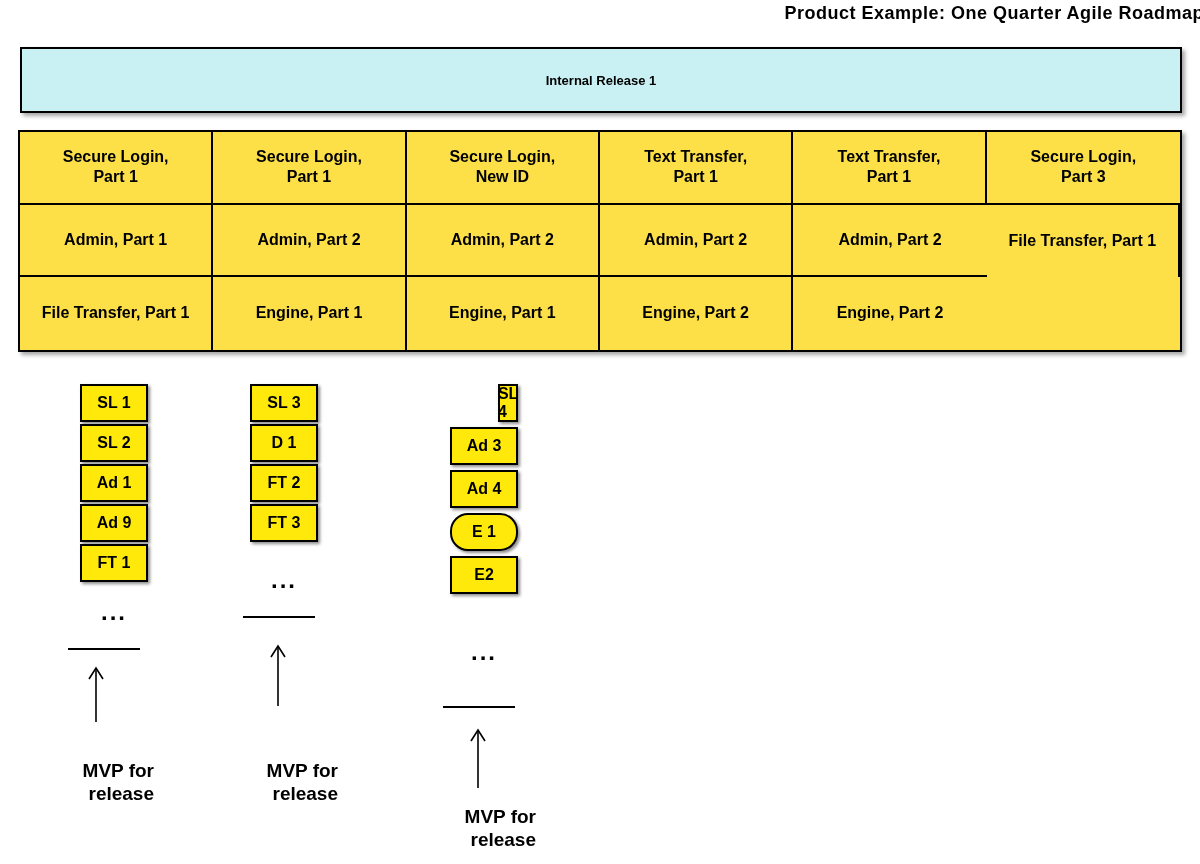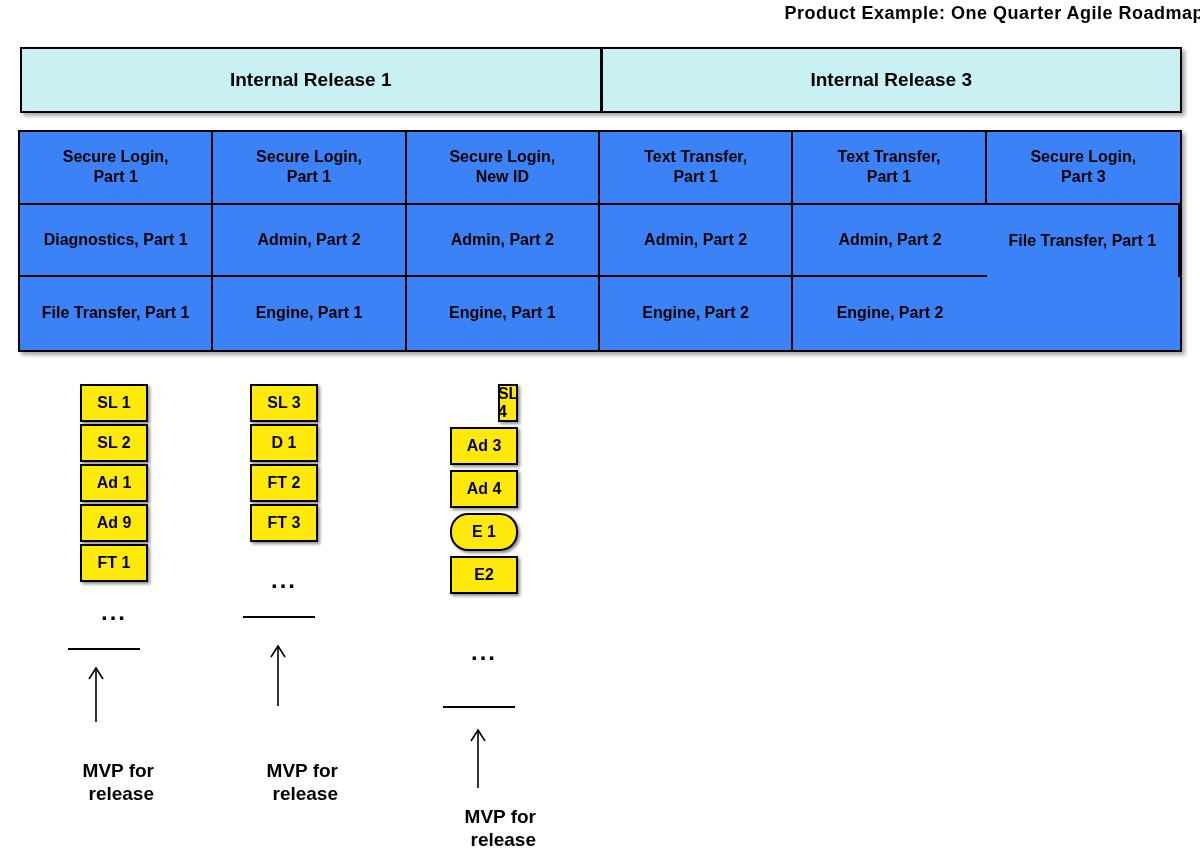--- a/index.html
+++ b/index.html
@@ -13,27 +13,27 @@
     text-align: right; font-size: 18px; letter-spacing: 0.5px;
   }
   
   .releases {
     position: absolute; left: 20px; top: 47px; width: 1162px; height: 66px;
     display: flex; background: #c9f1f3; border: 2px solid #000;
     box-shadow: 3px 3px 4px rgba(0,0,0,0.35);
   }
   .release {
     flex: 1; display: flex; align-items: center; justify-content: center;
-    font-size: 19px; border-right: 3px solid #000;
+    font-size: 13px; border-right: 3px solid #000;
   }
   .release:last-child { border-right: none; }
   
   .grid {
     position: absolute; left: 18px; top: 130px; width: 1164px; height: 222px;
-    background: #3b82f6; border: 2px solid #000;
+    background: #fde047; border: 2px solid #000;
     display: grid; grid-template-columns: repeat(6, 1fr); grid-template-rows: repeat(3, 1fr);
     box-shadow: 3px 3px 4px rgba(0,0,0,0.35);
   }
   .cell {
     display: flex; align-items: center; justify-content: center; text-align: center;
     font-size: 16px; line-height: 1.3; padding: 4px; white-space: pre-line;
     border-right: 2px solid #000; border-bottom: 2px solid #000;
   }
   .cell.last-col { border-right: none; }
   .cell.last-row { border-bottom: none; }
@@ -55,38 +55,37 @@
     font-size: 19px; line-height: 1.2; white-space: pre-line;
   }
 </style>
 </head>
 <body>
 
 <div class="title">Product Example: One Quarter Agile Roadmap</div>
 
 <div class="releases">
   <div class="release">Internal Release 1</div>
-  <div class="release">Internal Release 3</div>
 </div>
 
 <div class="grid">
   <div class="cell">Secure Login,
 Part 1</div>
   <div class="cell">Secure Login,
 Part 1</div>
   <div class="cell">Secure Login,
 New ID</div>
   <div class="cell">Text Transfer,
 Part 1</div>
   <div class="cell">Text Transfer,
 Part 1</div>
   <div class="cell last-col">Secure Login,
 Part 3</div>
 
-  <div class="cell">Diagnostics, Part 1</div>
+  <div class="cell">Admin, Part 1</div>
   <div class="cell">Admin, Part 2</div>
   <div class="cell">Admin, Part 2</div>
   <div class="cell">Admin, Part 2</div>
   <div class="cell last-col">Admin, Part 2</div>
 
   <div class="cell last-row">File Transfer, Part 1</div>
   <div class="cell last-row">File Transfer, Part 1</div>
   <div class="cell last-row">Engine, Part 1</div>
   <div class="cell last-row">Engine, Part 1</div>
   <div class="cell last-row">Engine, Part 2</div>

